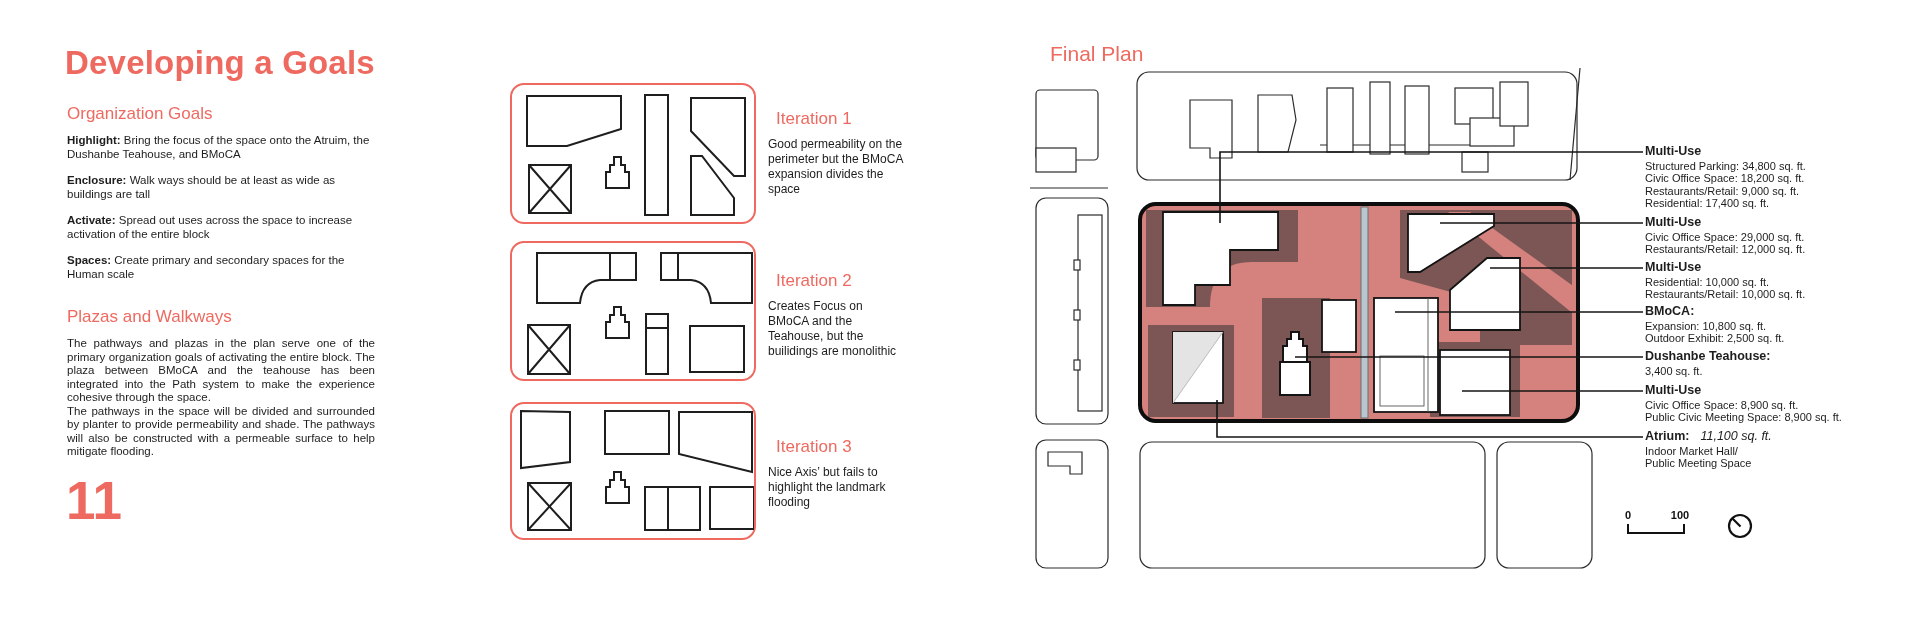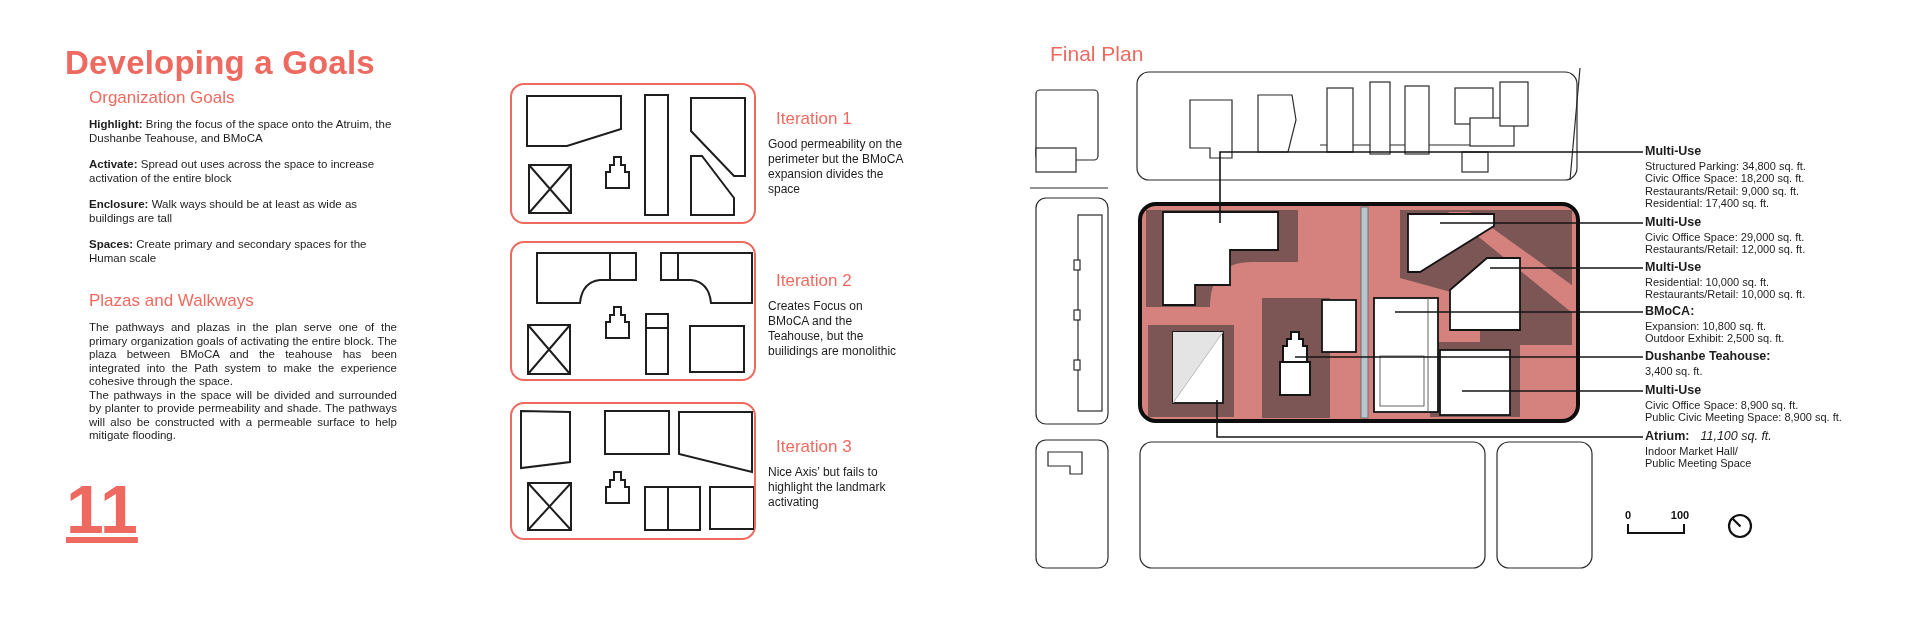--- a/index.html
+++ b/index.html
@@ -2,28 +2,28 @@
 <html><head>
 <meta charset="utf-8">
 <style>
   html,body{margin:0;padding:0;}
   body{
     width:1920px;height:621px;position:relative;background:#ffffff;
     font-family:"Liberation Sans", sans-serif;color:#1d1d1d;overflow:hidden;
   }
   
   #page-title{position:absolute;left:65px;top:44px;font-size:33px;font-weight:700;color:#ee6a60;letter-spacing:0.2px;}
-  #left-col{position:absolute;left:67px;top:88px;width:308px;margin-left:22px;}
+  #left-col{position:absolute;left:67px;top:104px;width:308px;}
   #left-col h2{font-size:17px;font-weight:400;color:#ee6a60;margin:0 0 10px 0;}
   #left-col h2.gap1{margin-top:26px;}
   #left-col h2.gap2{margin-top:24px;}
   p.goal{margin:0 0 13px 0;font-size:11.5px;line-height:13.5px;}
   p.goal .goal-label{font-weight:700;}
   p.body-par{margin:0;font-size:11.5px;line-height:13.5px;text-align:justify;}
-  #page-number{position:absolute;left:66px;top:470px;font-size:68px;font-weight:700;color:#ee6a60;text-decoration:underline;}
+  #page-number{position:absolute;left:66px;top:470px;font-size:53px;font-weight:700;color:#ee6a60;}
   
   .iter-box{position:absolute;left:510px;width:242px;border:2px solid #ee6a60;border-radius:14px;background:#fff;}
   .iter-box svg{display:block;}
   .iter-text{position:absolute;left:768px;width:138px;}
   .iter-text h3{margin:8px;font-size:17px;font-weight:400;color:#ee6a60;}
   .iter-text p{margin:6px 0 0 0;font-size:12px;line-height:15px;}
   
   #final-title{position:absolute;left:1050px;top:42px;font-size:21px;font-weight:400;color:#ee6a60;}
   #plan-svg{position:absolute;left:1030px;top:60px;}
   #scale-svg{position:absolute;left:1608px;top:503px;}
@@ -34,22 +34,22 @@
   .pl-line{font-size:11px;line-height:12.4px;}
 </style>
 </head>
 <body>
 
 <div id="page-title">Developing a Goals</div>
 
 <div id="left-col">
   <h2>Organization Goals</h2>
   <p class="goal"><span class="goal-label">Highlight:</span> <span>Bring the focus of the space onto the Atruim, the Dushanbe Teahouse, and BMoCA</span></p>
+  <p class="goal"><span class="goal-label">Enclosure:</span> <span>Walk ways should be at least as wide as buildings are tall</span></p>
   <p class="goal"><span class="goal-label">Activate:</span> <span>Spread out uses across the space to increase activation of the entire block</span></p>
-  <p class="goal"><span class="goal-label">Enclosure:</span> <span>Walk ways should be at least as wide as buildings are tall</span></p>
   <p class="goal"><span class="goal-label">Spaces:</span> <span>Create primary and secondary spaces for the Human scale</span></p>
 
   <h2 class="gap1">Plazas and Walkways</h2>
   <p class="body-par">The pathways and plazas in the plan serve one of the primary organization goals of activating the entire block. The plaza between BMoCA and the teahouse has been integrated into the Path system to make the experience cohesive through the space.</p>
 
   <p class="body-par">The pathways in the space will be divided and surrounded by planter to provide permeability and shade. The pathways will also be constructed with a permeable surface to help mitigate flooding.</p>
 </div>
 
 <div id="page-number">11</div>
 
@@ -103,21 +103,21 @@
 <div class="iter-text" style="top:101px;">
   <h3>Iteration 1</h3>
   <p>Good permeability on the perimeter but the BMoCA expansion divides the space</p>
 </div>
 <div class="iter-text" style="top:263px;">
   <h3>Iteration 2</h3>
   <p>Creates Focus on BMoCA and the Teahouse, but the builidings are monolithic</p>
 </div>
 <div class="iter-text" style="top:429px;">
   <h3>Iteration 3</h3>
-  <p>Nice Axis’ but fails to highlight the landmark activating</p>
+  <p>Nice Axis’ but fails to highlight the landmark flooding</p>
 </div>
 
 <div id="final-title">Final Plan</div>
 
 <svg id="plan-svg" width="615" height="510" viewBox="0 0 615 510">
 
   <g fill="#ffffff" stroke="#2b2b2b" stroke-width="1.2">
     <rect x="6" y="30" width="62" height="70" rx="4"></rect>
     <rect x="6" y="88" width="40" height="24"></rect>
     <rect x="107" y="12" width="440" height="108" rx="12"></rect>

